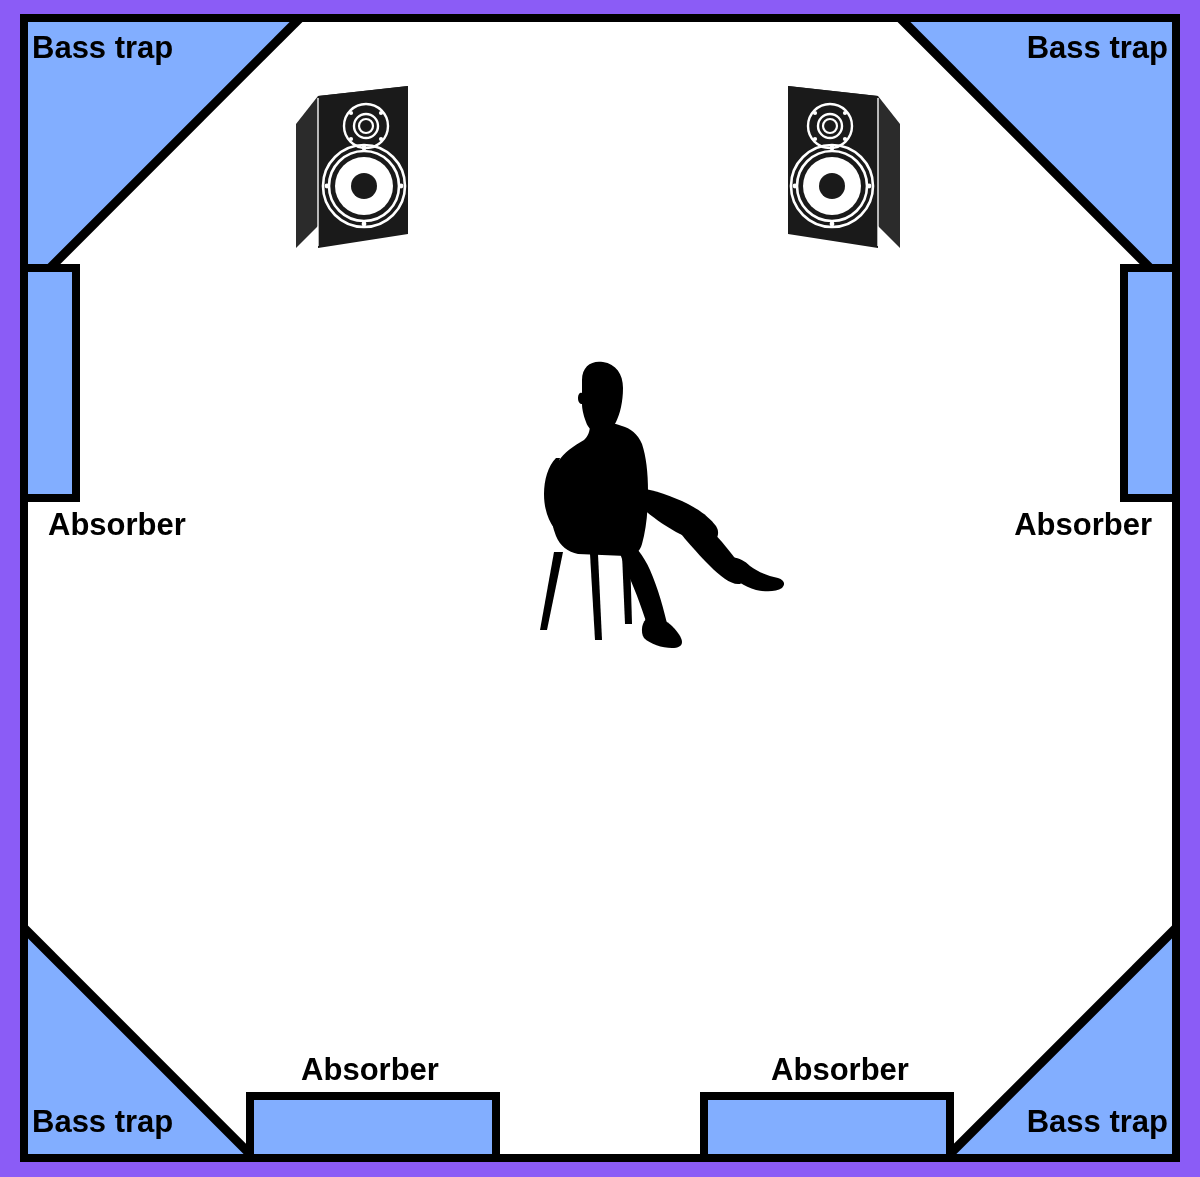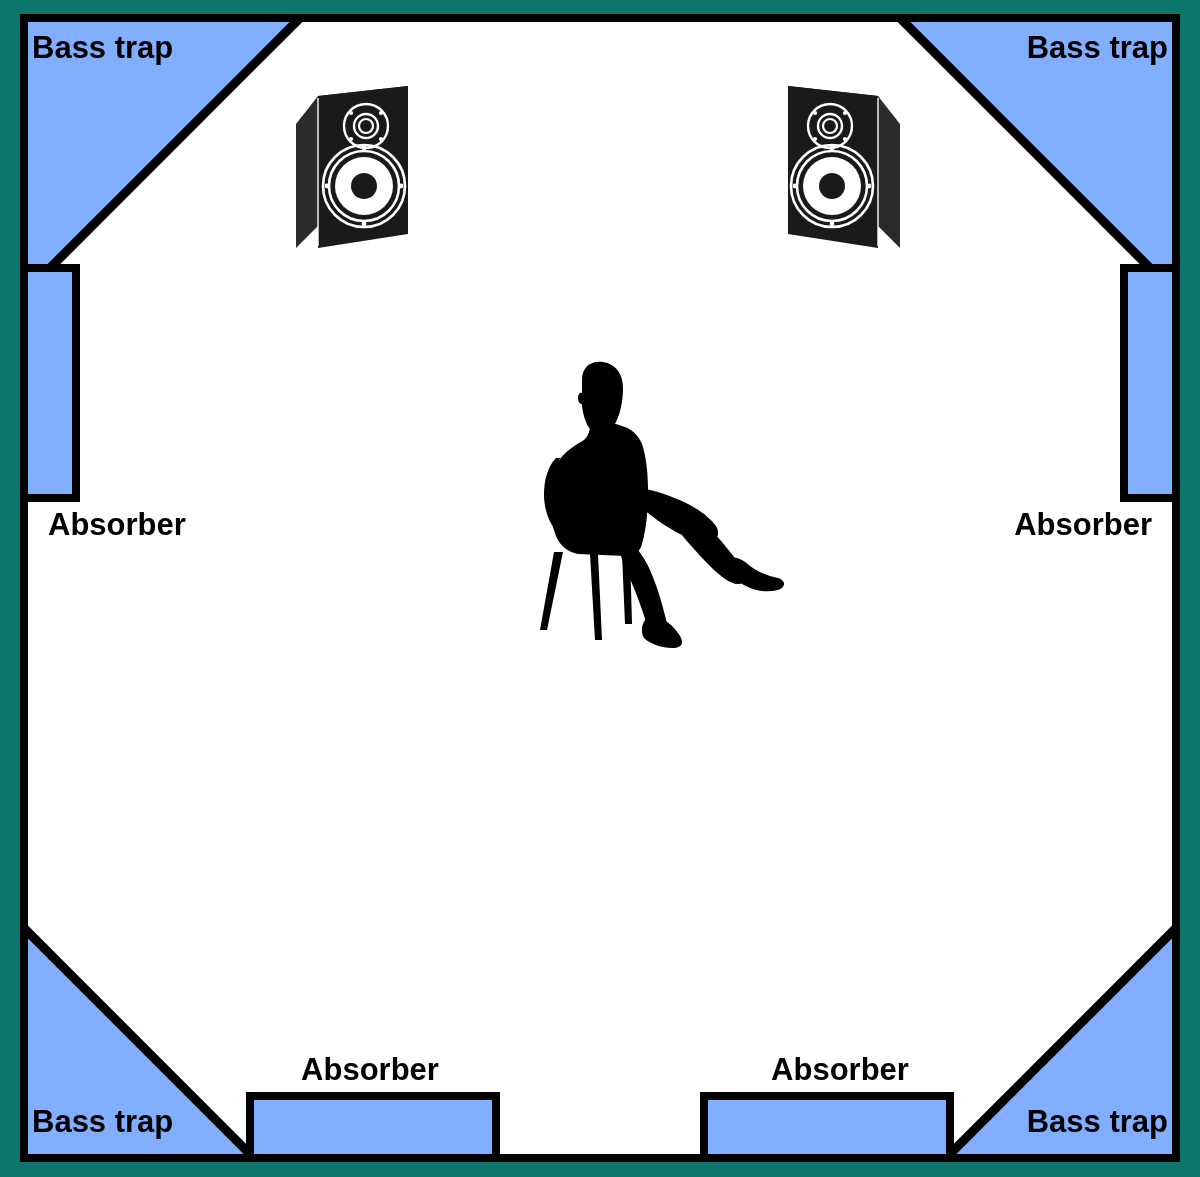--- a/index.html
+++ b/index.html
@@ -11,21 +11,21 @@
   body {
     width: 1200px;
     height: 1177px;
     font-family: "Liberation Sans", sans-serif;
     overflow: hidden;
   }
   #diagram-root {
     position: relative;
     width: 1200px;
     height: 1177px;
-    background: #0f766e;
+    background: #8b5cf6;
   }
   svg.room-svg {
     display: block;
     width: 1200px;
     height: 1177px;
   }
   .label-text {
     font-family: "Liberation Sans", sans-serif;
     font-weight: bold;
     font-size: 31px;

